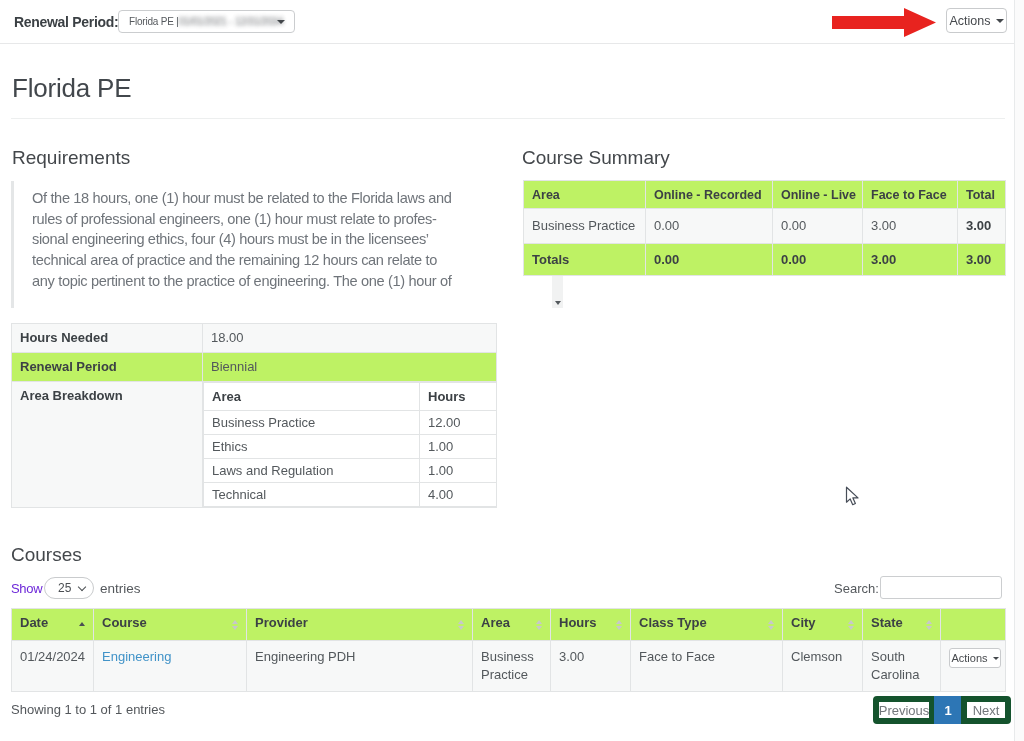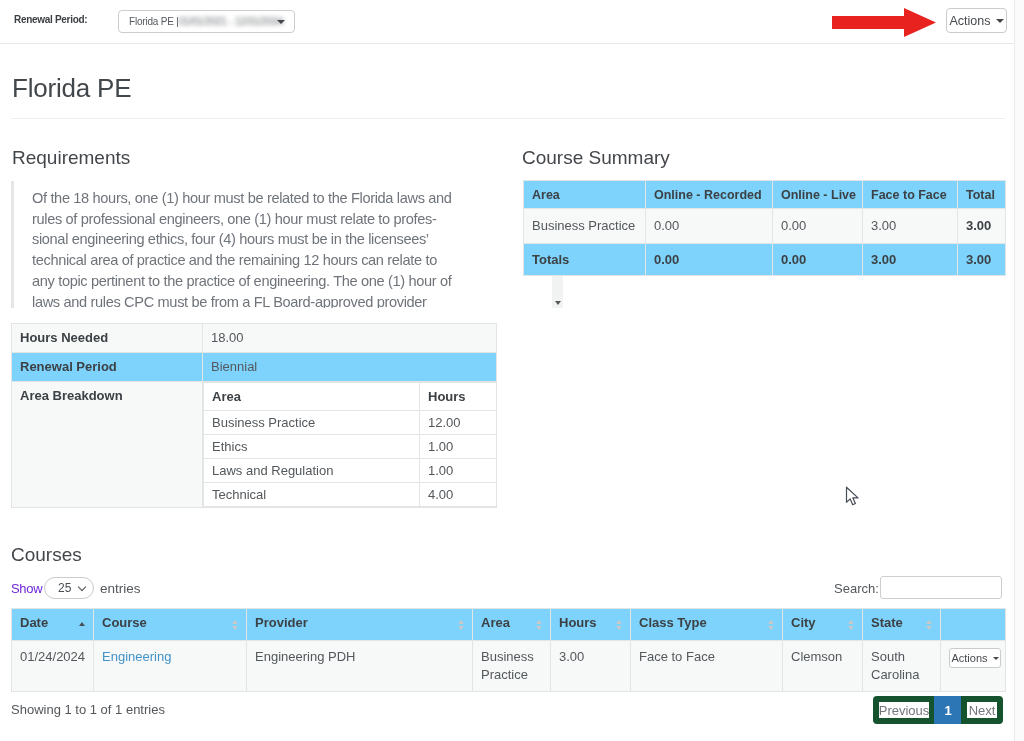--- a/index.html
+++ b/index.html
@@ -3,21 +3,21 @@
 <meta charset="utf-8">
 <style>
   * { margin:0; padding:0; box-sizing:border-box; }
   html,body { width:1024px; height:741px; background:#ffffff; overflow:hidden;
     font-family:"Liberation Sans", sans-serif; }
   .stage { position:relative; width:1024px; height:741px; background:#fff; }
 
   
   .topbar { position:absolute; left:0; top:0; width:1024px; height:44px;
     background:#fff; border-bottom:1px solid #e7e8e9; }
-  .rp-label { position:absolute; left:14px; top:14px; font-size:10px; font-weight:bold;
+  .rp-label { position:absolute; left:14px; top:14px; font-size:14px; font-weight:bold;
     color:#3b4044; letter-spacing:-0.3px; }
   .rp-select { position:absolute; left:118px; top:10px; width:177px; height:23px;
     background:#fff; border:1px solid #cbcdcf; border-radius:4px;
     font-size:10px; color:#55595d; display:flex; align-items:center;
     padding:0 20px 0 10px; letter-spacing:-0.2px; cursor:pointer; white-space:nowrap; }
   .rp-select .blur { filter:blur(2.2px); opacity:.9; }
   .caret-down { display:inline-block; width:0; height:0; border-left:4px solid transparent;
     border-right:4px solid transparent; border-top:4px solid #43474b; }
   .rp-select .caret-down { position:absolute; right:9px; top:9px; }
   .red-arrow { position:absolute; left:832px; top:7px; }
@@ -48,21 +48,21 @@
   .req-scroll .arr.up { top:0; }
   .req-scroll .arr.down { bottom:0; }
   .tri-up { width:0; height:0; border-left:3px solid transparent; border-right:3px solid transparent;
     border-bottom:4px solid #555a5e; }
   .tri-dn { width:0; height:0; border-left:3px solid transparent; border-right:3px solid transparent;
     border-top:4px solid #555a5e; }
   .req-thumb { position:absolute; left:1px; top:12px; width:9px; height:27px; background:#c3c5c7;
     border-radius:1px; }
 
   
-  table { border-collapse:collapse; table-layout:fixed; background:#7dd3fc; }
+  table { border-collapse:collapse; table-layout:fixed; background:#bef264; }
   td, th { border:1px solid #e2e4e5; font-size:13px; text-align:left;
     color:#53585c; vertical-align:top; overflow:hidden; }
   th { color:#3c4145; font-weight:bold; }
   .stripe { background:#f7f8f8; }
   .bold { font-weight:bold; color:#3c4145; }
 
   
   .details-table { position:absolute; left:11px; top:323px; width:485px; }
   .details-table > tbody > tr > td { padding:5px 8px; line-height:18px; }
   .details-table td.label-cell { font-weight:bold; color:#3c4145; }
@@ -110,21 +110,21 @@
 
   .showing-text { position:absolute; left:11px; top:702px; font-size:13px; color:#53575b; }
 
   .pagination { position:absolute; left:873px; top:696px; height:28px; display:flex;
     border-radius:4px; }
   .pagination .pg { height:28px; border:6px solid #14532d; background:#fff; color:#72777b;
     font-size:13px; display:flex; align-items:center; justify-content:center; cursor:pointer; }
   .pagination .pg.prev { width:62px; border-radius:4px 0 0 4px; }
   .pagination .pg.num { width:28px; background:#2d76b5; border-color:#2d76b5; color:#fff;
     margin-left:-1px; font-weight:bold; }
-  .pagination .pg.next { width:42px; border-radius:0 4px 4px 0; margin-left:-1px; }
+  .pagination .pg.next { width:50px; border-radius:0 4px 4px 0; margin-left:-1px; }
 
   
   .page-scrollbar { position:absolute; right:0; top:0; width:10px; height:741px;
     background:#fbfbfb; border-left:1px solid #e8eaeb; }
 
   
   .cursor { position:absolute; left:845px; top:486px; }
 </style>
 </head>
 <body>
@@ -152,21 +152,20 @@
 
   <h2 class="section" style="left:12px; top:147px;">Requirements</h2>
   <div class="req-box">
     <div class="req-bar"></div>
     <div class="req-text">
       <div>Of the 18 hours, one (1) hour must be related to the Florida laws and</div>
       <div>rules of professional engineers, one (1) hour must relate to profes-</div>
       <div>sional engineering ethics, four (4) hours must be in the licensees’</div>
       <div>technical area of practice and the remaining 12 hours can relate to</div>
       <div>any topic pertinent to the practice of engineering. The one (1) hour of</div>
-      <div>laws and rules CPC must be from a FL Board-approved provider</div>
     </div>
     <div class="req-scroll">
       <div class="arr up">
           <span class="tri-up"></span>
         </div>
       <div class="req-thumb"></div>
       <div class="arr down">
           <span class="tri-dn"></span>
         </div>
     </div>

